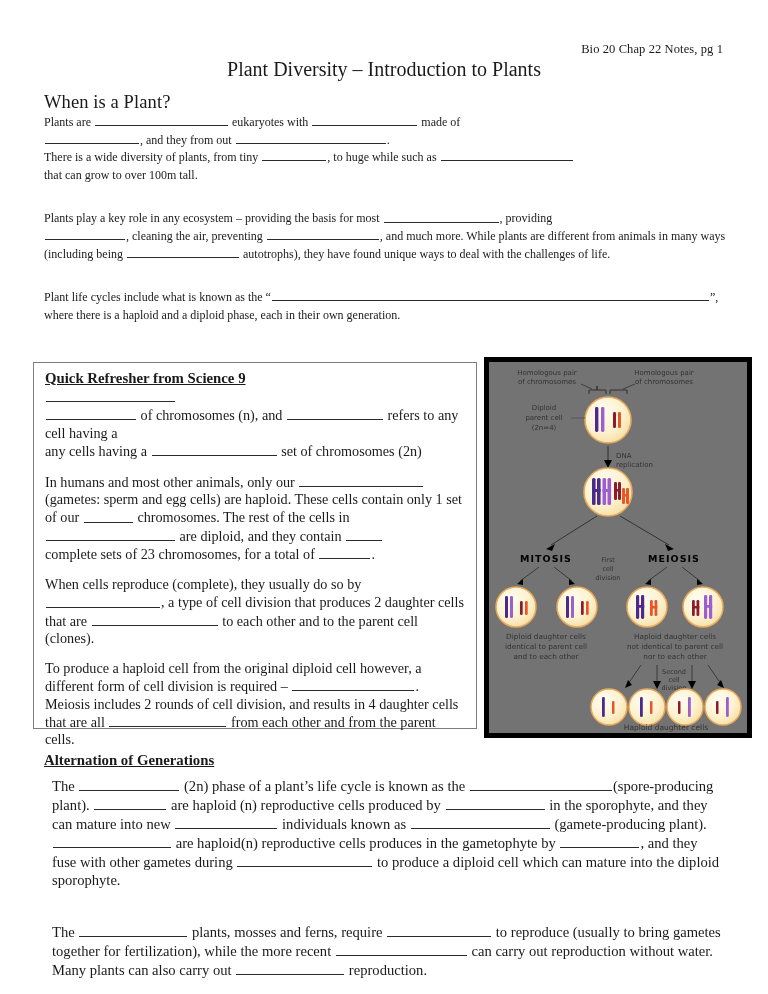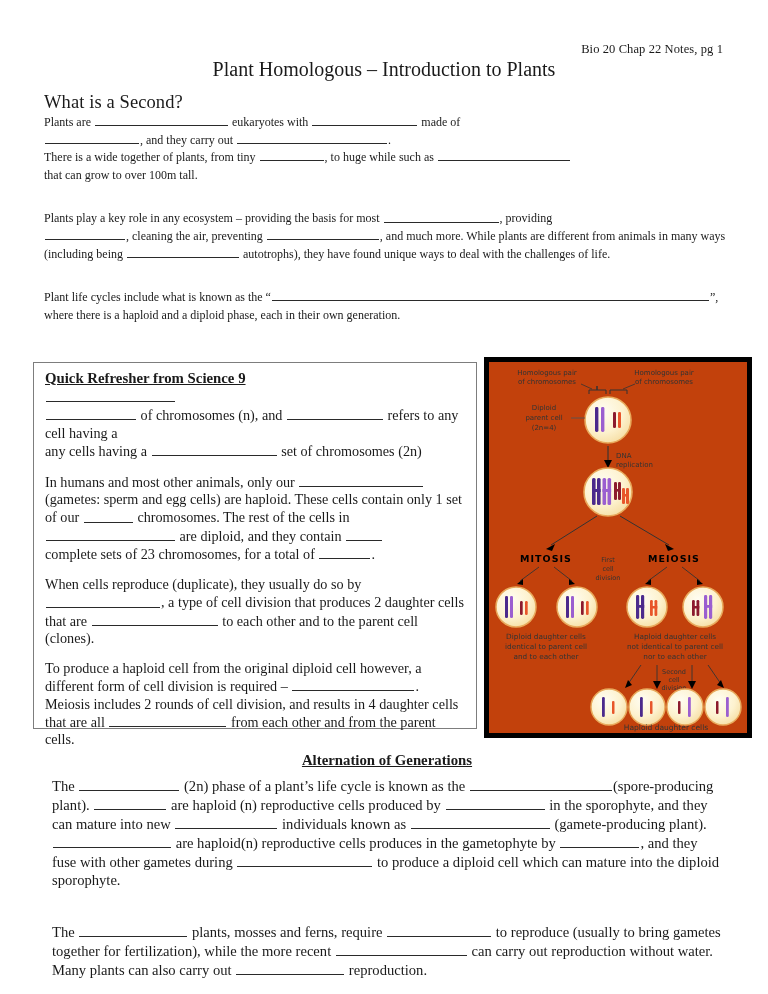--- a/index.html
+++ b/index.html
@@ -100,63 +100,62 @@
   .rgap { height: 13px; }
 
   
   .diagram-frame {
     position: absolute;
     left: 484px;
     top: 357px;
     width: 268px;
     height: 381px;
     border: 5px solid #000;
-    background: #c2410c;
+    background: #737373;
     box-sizing: border-box;
     text-decoration: underline;
   }
   .diagram-frame svg { display: block; }
 
   .alt-gen {
     position: absolute;
     left: 44px;
     top: 752px;
     width: 686px;
   }
   .alt-title {
     font-size: 14.8px;
     font-weight: bold;
     text-decoration: underline;
     margin: 0 0 1px 0;
     font-family: "Liberation Serif", serif;
-    text-align: center;
   }
   .alt-gen p {
     font-size: 14.6px;
     line-height: 17.6px;
     margin: 8px;
     font-family: "Liberation Serif", serif;
   }
 </style>
 </head>
 <body>
 
 <div class="page">
 
   <div class="header-line">Bio 20 Chap 22 Notes, pg 1</div>
 
-  <div class="doc-title">Plant Homologous – Introduction to Plants</div>
+  <div class="doc-title">Plant Diversity – Introduction to Plants</div>
 
   <div class="content">
 
-    <h2 class="section-head">What is a Second?</h2>
-
-    <p class="body-text"><span>Plants are </span><span class="bl" style="width:133px"></span><span> eukaryotes with </span><span class="bl" style="width:105px"></span><span> made of </span><br><span class="bl" style="width:94px"></span><span>, and they carry out </span><span class="bl" style="width:150px"></span><span>.</span></p>
-
-    <p class="body-text"><span>There is a wide together of plants, from tiny </span><span class="bl" style="width:64px"></span><span>, to huge while such as </span><span class="bl" style="width:132px"></span><br><span> that can grow to over 100m tall.</span></p>
+    <h2 class="section-head">When is a Plant?</h2>
+
+    <p class="body-text"><span>Plants are </span><span class="bl" style="width:133px"></span><span> eukaryotes with </span><span class="bl" style="width:105px"></span><span> made of </span><br><span class="bl" style="width:94px"></span><span>, and they from out </span><span class="bl" style="width:150px"></span><span>.</span></p>
+
+    <p class="body-text"><span>There is a wide diversity of plants, from tiny </span><span class="bl" style="width:64px"></span><span>, to huge while such as </span><span class="bl" style="width:132px"></span><br><span> that can grow to over 100m tall.</span></p>
 
     <div class="gap-lg"></div>
 
     <p class="body-text"><span>Plants play a key role in any ecosystem – providing the basis for most </span><span class="bl" style="width:115px"></span><span>, providing </span><br><span class="bl" style="width:80px"></span><span>, cleaning the air, preventing </span><span class="bl" style="width:112px"></span><span>, and much more. While plants are different from animals in many ways (including being </span><span class="bl" style="width:112px"></span><span> autotrophs), they have found unique ways to deal with the challenges of life.</span></p>
 
     <div class="gap-lg"></div>
 
 
     <p class="body-text"><span>Plant life cycles include what is known as the “</span><span class="bl" style="width:437px"></span><span>”, where there is a haploid and a diploid phase, each in their own generation.</span></p>
 
@@ -166,21 +165,21 @@
     <div class="refresher-title">Quick Refresher from Science 9</div>
 
     <p><span class="bl" style="width:129px"></span><br><span class="bl" style="width:90px"></span><span> of chromosomes (n), and </span><span class="bl" style="width:96px"></span><span> refers to any cell having a </span><br><span>any cells having a </span><span class="bl" style="width:125px"></span><span> set of chromosomes (2n)</span></p>
 
     <div class="rgap"></div>
 
     <p><span>In humans and most other animals, only our </span><span class="bl" style="width:124px"></span><br><span>(gametes: sperm and egg cells) are haploid. These cells contain only 1 set of our </span><span class="bl" style="width:49px"></span><span> chromosomes. The rest of the cells in </span><span class="bl" style="width:129px"></span><span> are diploid, and they contain </span><span class="bl" style="width:36px"></span><br><span>complete sets of 23 chromosomes, for a total of </span><span class="bl" style="width:51px"></span><span>.</span></p>
 
     <div class="rgap"></div>
 
-    <p><span>When cells reproduce (duplicate), they usually do so by </span><br><span class="bl" style="width:114px"></span><span>, a type of cell division that produces 2 daughter cells that are </span><span class="bl" style="width:126px"></span><span> to each other and to the parent cell (clones).</span></p>
+    <p><span>When cells reproduce (complete), they usually do so by </span><br><span class="bl" style="width:114px"></span><span>, a type of cell division that produces 2 daughter cells that are </span><span class="bl" style="width:126px"></span><span> to each other and to the parent cell (clones).</span></p>
 
     <div class="rgap"></div>
 
     <p><span>To produce a haploid cell from the original diploid cell however, a different form of cell division is required – </span><span class="bl" style="width:122px"></span><span>. Meiosis includes 2 rounds of cell division, and results in 4 daughter cells that are all </span><span class="bl" style="width:117px"></span><span> from each other and from the parent cells.</span></p>
   </div>
 
   <div class="diagram-frame">
     <svg width="258" height="371" viewBox="0 0 258 371">
       <defs>
         <radialGradient id="cellg" cx="38%" cy="32%" r="72%">

